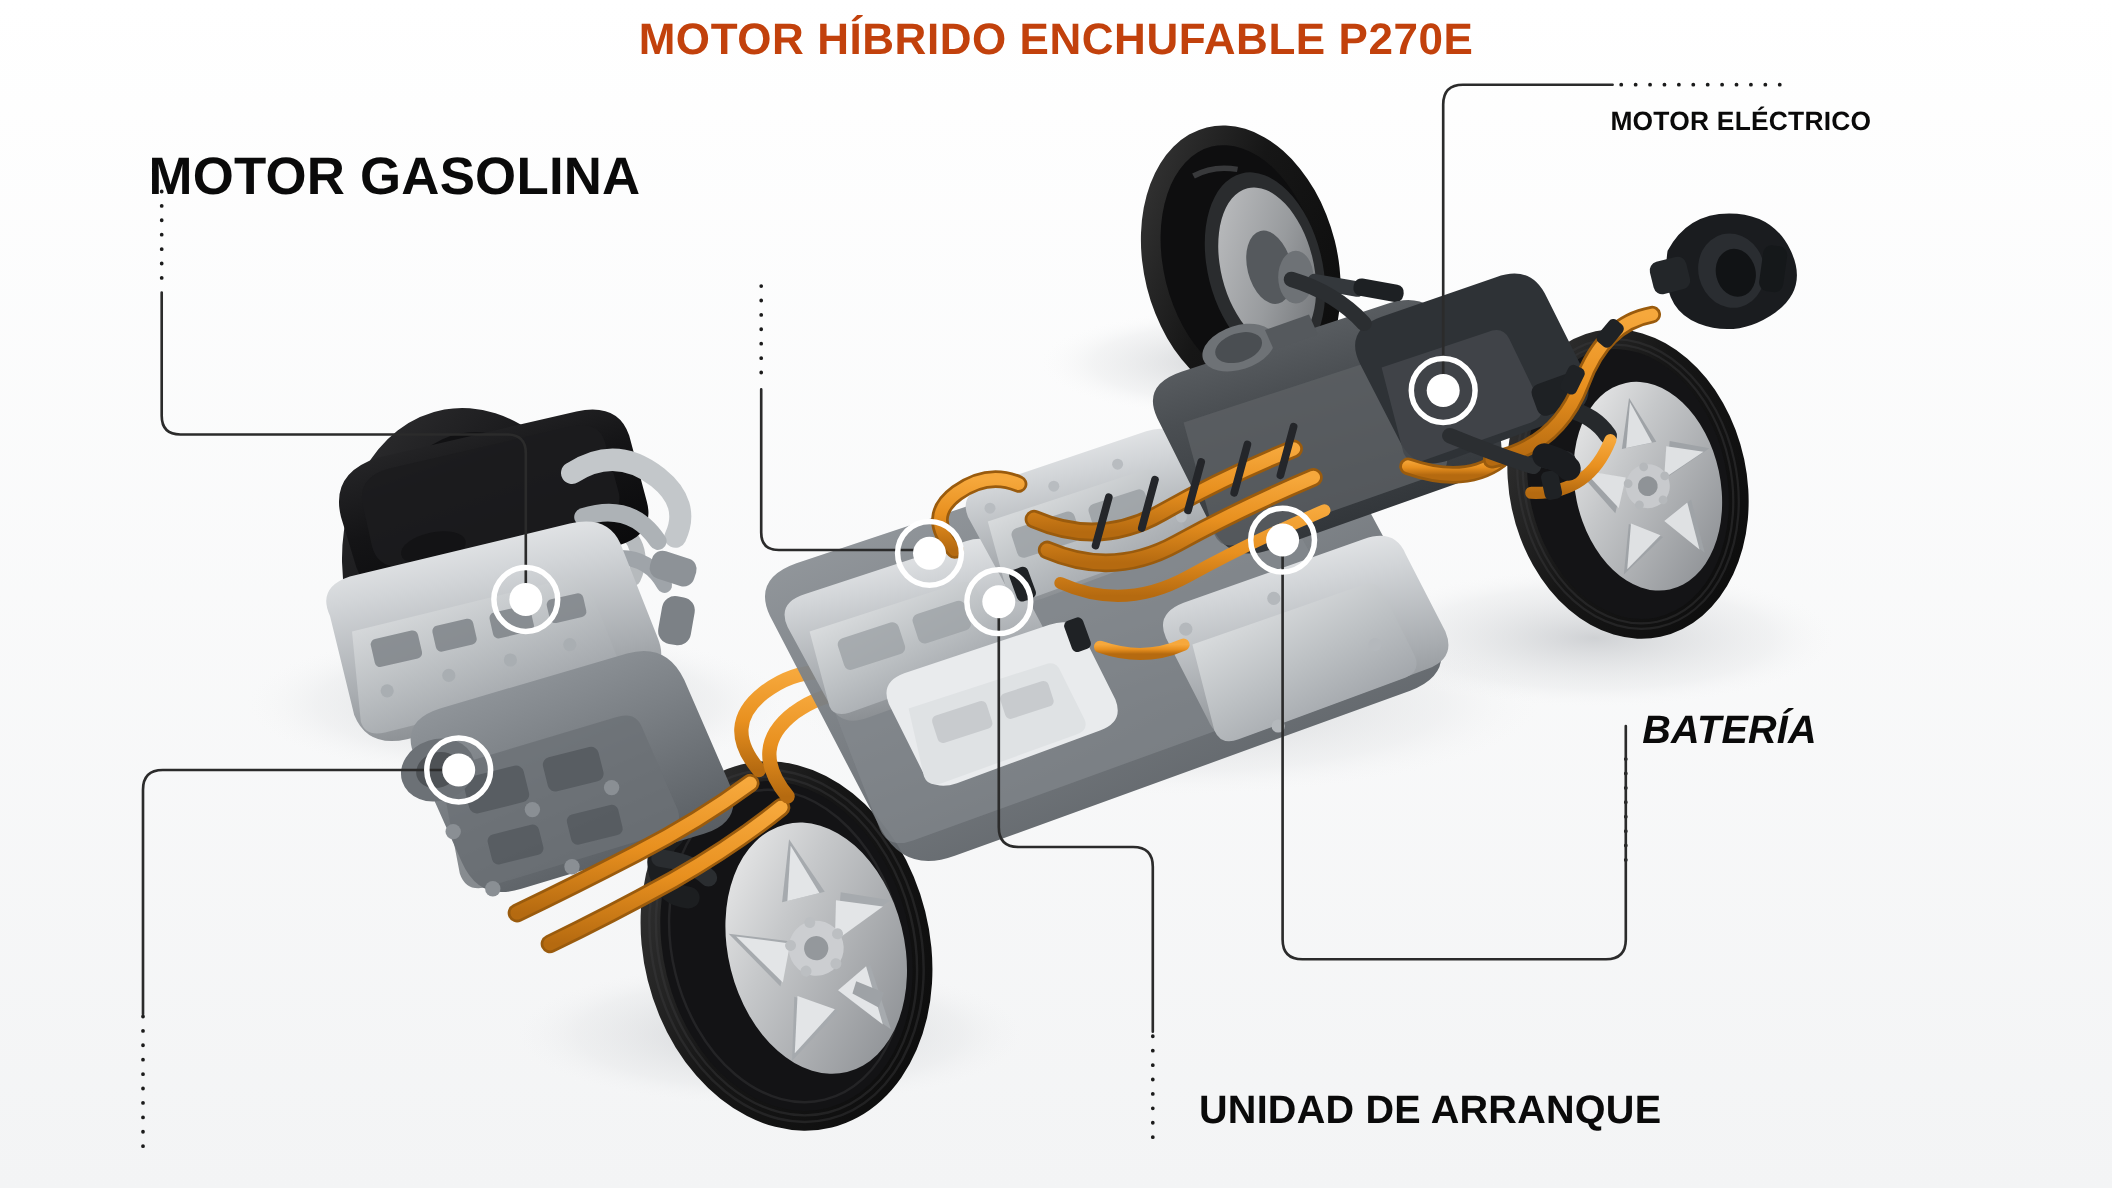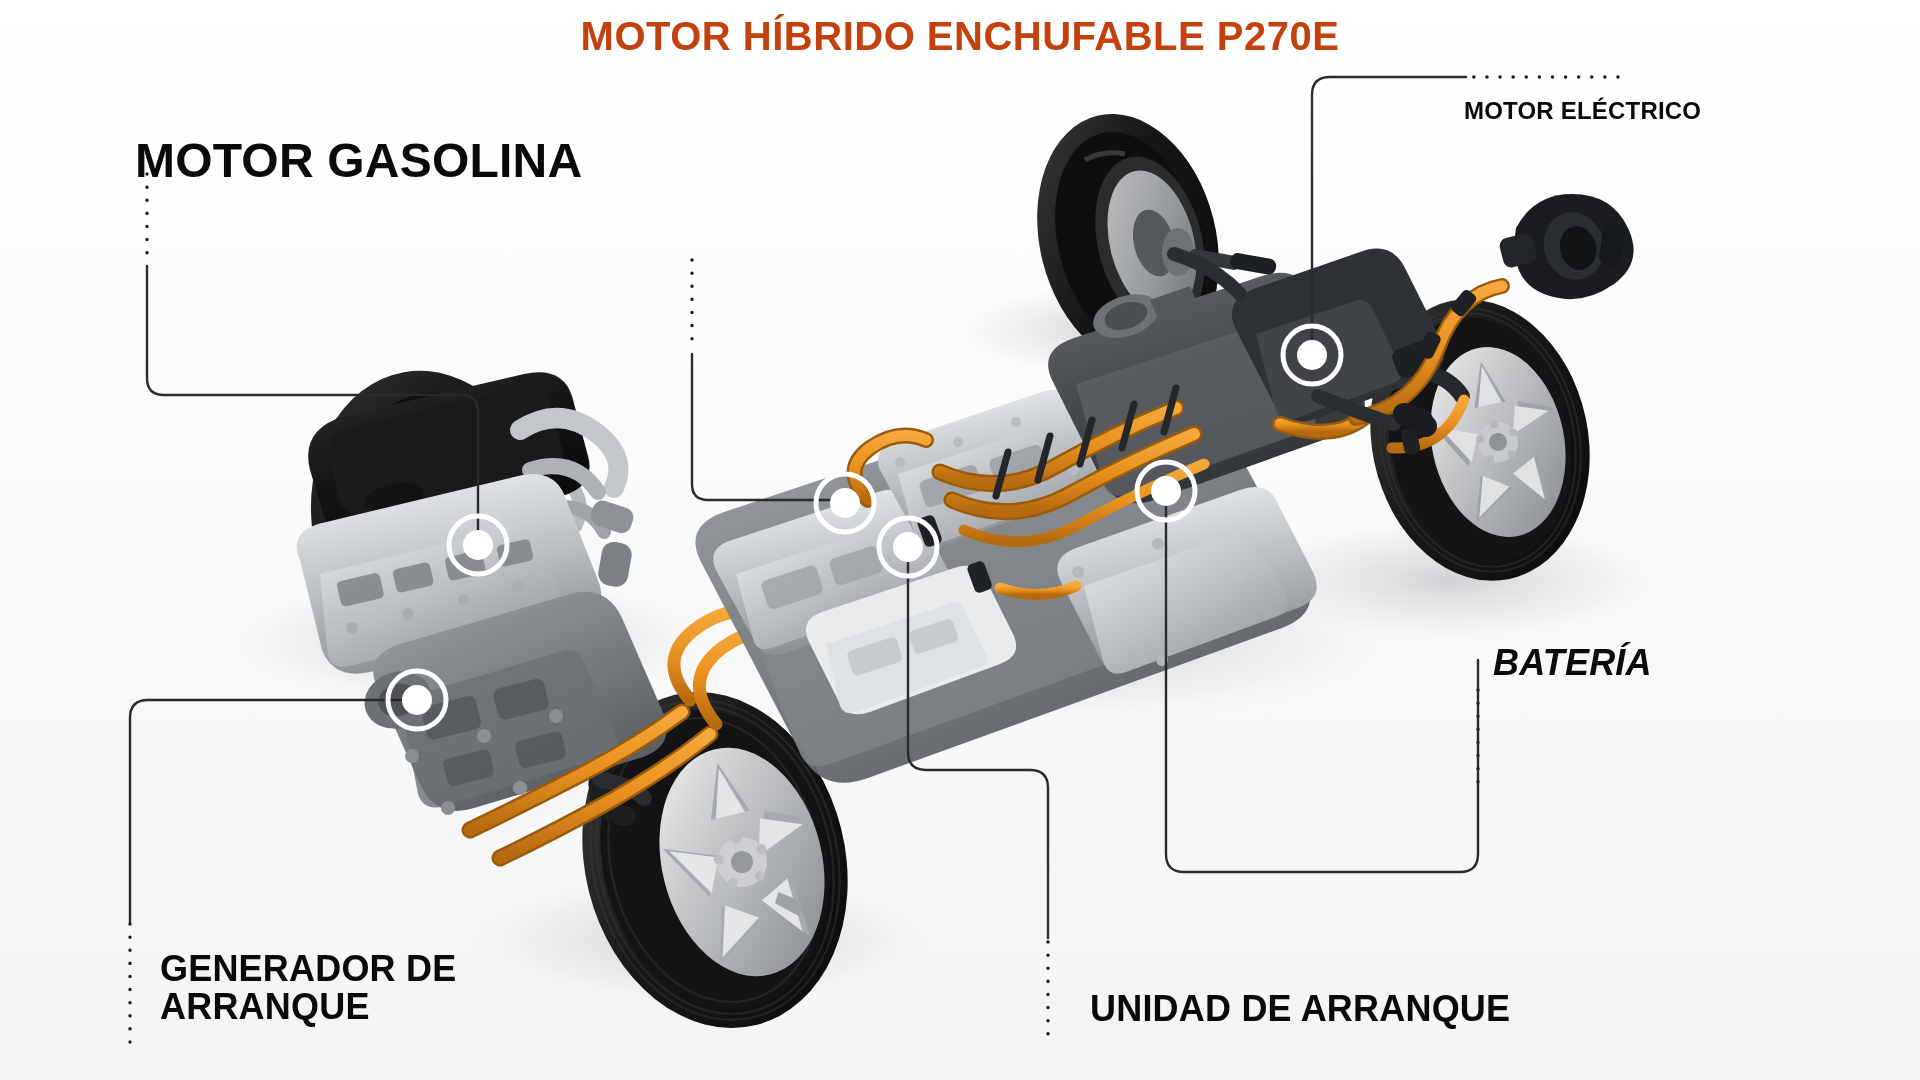--- a/index.html
+++ b/index.html
@@ -419,17 +419,15 @@
 
   <div id="title">MOTOR HÍBRIDO ENCHUFABLE P270E</div>
 
   <div class="lbl" id="lbl-gasolina">MOTOR GASOLINA</div>
 
 
   <div class="lbl" id="lbl-electrico">MOTOR ELÉCTRICO</div>
 
   <div class="lbl" id="lbl-bateria">BATERÍA</div>
 
-  <div class="lbl" id="lbl-arranque">GENERADOR DE
-ARRANQUE</div>
 
   <div class="lbl" id="lbl-control">UNIDAD DE ARRANQUE</div>
 </div>
 
 </body></html>

